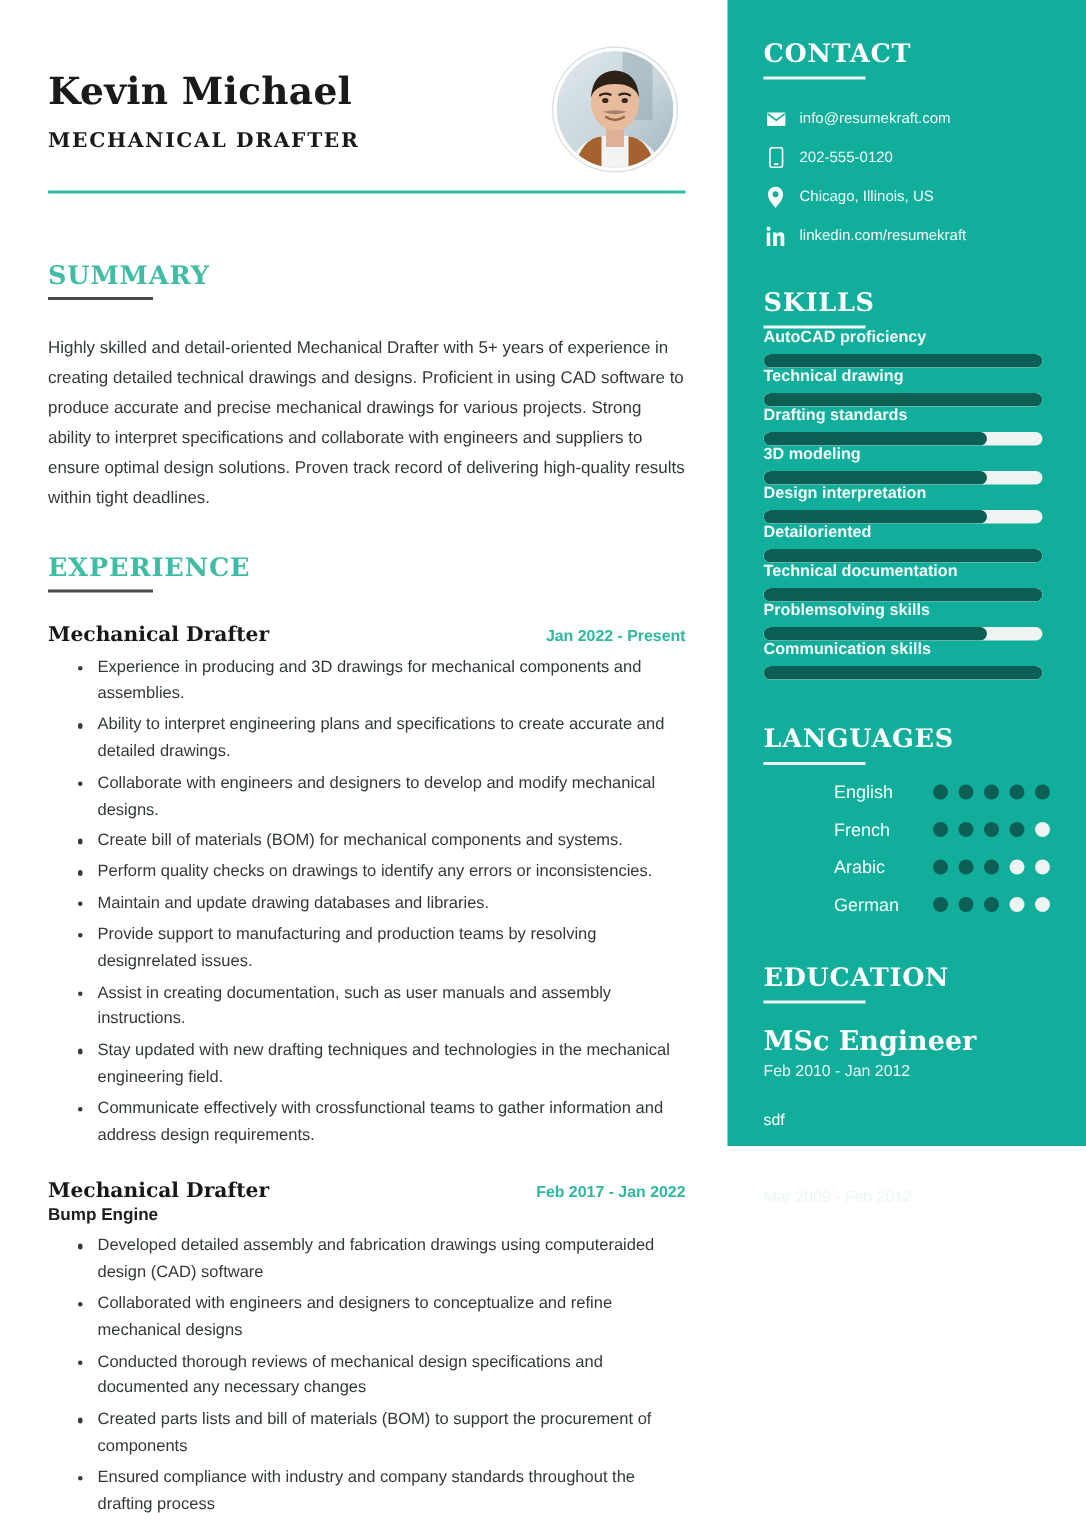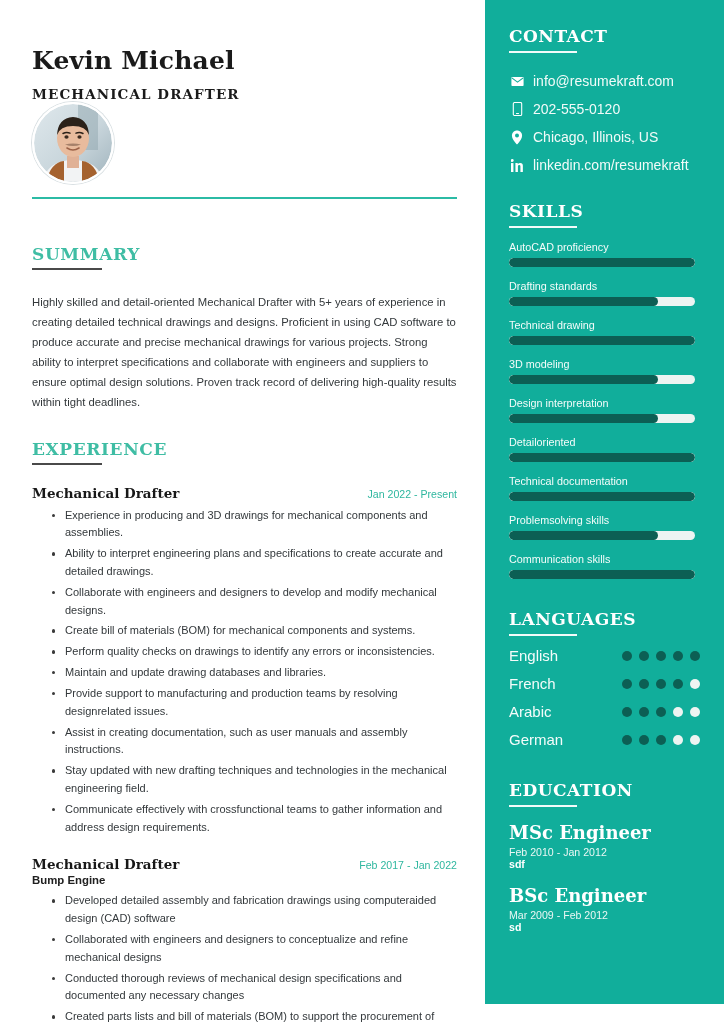--- a/index.html
+++ b/index.html
@@ -25,21 +25,20 @@
     padding: 22px 28px 0 32px;
     background: #ffffff;
     position: relative;
   }
 
   .header-row {
     display: flex;
     justify-content: space-between;
     align-items: flex-start;
     padding-top: 10px;
-    flex-direction: column;
   }
   .name-block { padding-top: 14px; }
   .name {
     font-family: "DejaVu Serif", serif;
     font-size: 25px;
     font-weight: bold;
     color: #1a1a1a;
     letter-spacing: 0.2px;
   }
   .job-title {
@@ -100,21 +99,21 @@
   }
   .job-role {
     font-family: "DejaVu Serif", serif;
     font-size: 13.5px;
     font-weight: bold;
     color: #181818;
   }
   .job-dates {
     font-size: 10.6px;
     color: #2fb79f;
-    font-weight: normal;
+    font-weight: bold;
     white-space: nowrap;
   }
   .job-company {
     font-size: 11.4px;
     font-weight: bold;
     color: #202020;
     margin-top: 2px;
   }
   .bullets {
     margin-top: 6px;
@@ -144,21 +143,21 @@
   .right {
     width: 239px;
     height: 1024px;
     background: #ffffff;
     position: relative;
   }
   .right-panel {
     position: absolute;
     left: 0; top: 0;
     width: 239px;
-    height: 1004px;
+    height: 764px;
     background: #11ae9b;
     padding: 26px 24px 0 24px;
     color: #ffffff;
   }
   .side-head {
     font-family: "DejaVu Serif", serif;
     font-size: 17px;
     font-weight: bold;
     color: #ffffff;
     letter-spacing: 0.5px;
@@ -169,36 +168,36 @@
     background: #ffffff;
     margin-top: 5px;
     opacity: 0.95;
   }
 
   .contact-list { margin-top: 20px; }
   .contact-item {
     display: flex;
     align-items: center;
     margin-bottom: 12px;
-    font-size: 14px;
+    font-size: 10px;
     color: #f2fbf9;
   }
   .contact-icon {
     width: 16px;
     flex: 0 0 16px;
     margin-right: 8px;
     display: flex;
     align-items: center;
     justify-content: center;
     color: #ffffff;
   }
   .contact-icon svg { display: block; }
 
   .skills-wrap { margin-top: 28px; }
-  .skill { margin-top: 13px; }
+  .skill { margin-top: 0; font-weight: bold; }
   .skill-name {
     font-size: 10.8px;
     color: #f4fcfa;
     margin-bottom: 5px;
   }
   .skill-track {
     width: 186px;
     height: 9px;
     border-radius: 4.5px;
     background: #edf4f2;
@@ -211,22 +210,23 @@
   }
 
   .langs-wrap { margin-top: 30px; }
   .lang-row {
     display: flex;
     align-items: center;
     justify-content: space-between;
     margin-top: 11px;
   }
   .lang-name {
-    font-size: 15px;
+    font-size: 12px;
     color: #f4fcfa;
+    margin-left: 47px;
   }
   .dots { display: flex; gap: 7px; }
   .dot {
     width: 10px;
     height: 10px;
     border-radius: 50%;
     background: #edf4f2;
   }
   .dot.on { background: #0c5f54; }
 
@@ -238,23 +238,23 @@
     font-weight: bold;
     color: #ffffff;
   }
   .edu-dates {
     font-size: 10.6px;
     color: #eaf7f4;
     margin-top: 3px;
   }
   .edu-school {
     font-size: 10.6px;
-    font-weight: bold;
+    font-weight: normal;
     color: #ffffff;
-    margin-top: 0;
+    margin-top: 21px;
   }
 </style>
 </head>
 <body>
 
 <div class="page">
 
   <div class="left">
 
     <div class="header-row">
@@ -393,29 +393,29 @@
         <div class="side-head">SKILLS</div>
         <div class="side-rule"></div>
         <div id="skills-container">
             <div class="skill">
               <div class="skill-name">AutoCAD proficiency</div>
               <div class="skill-track">
                 <div class="skill-fill" style="width: 100%; background: rgb(12, 95, 84);"></div>
               </div>
             </div>
             <div class="skill">
+              <div class="skill-name">Technical drawing</div>
+              <div class="skill-track">
+                <div class="skill-fill" style="width: 100%; background: rgb(12, 95, 84);"></div>
+              </div>
+            </div>
+            <div class="skill">
               <div class="skill-name">Drafting standards</div>
               <div class="skill-track">
                 <div class="skill-fill" style="width: 80%; background: rgb(12, 95, 84);"></div>
-              </div>
-            </div>
-            <div class="skill">
-              <div class="skill-name">Technical drawing</div>
-              <div class="skill-track">
-                <div class="skill-fill" style="width: 100%; background: rgb(12, 95, 84);"></div>
               </div>
             </div>
             <div class="skill">
               <div class="skill-name">3D modeling</div>
               <div class="skill-track">
                 <div class="skill-fill" style="width: 80%; background: rgb(12, 95, 84);"></div>
               </div>
             </div>
             <div class="skill">
               <div class="skill-name">Design interpretation</div>

